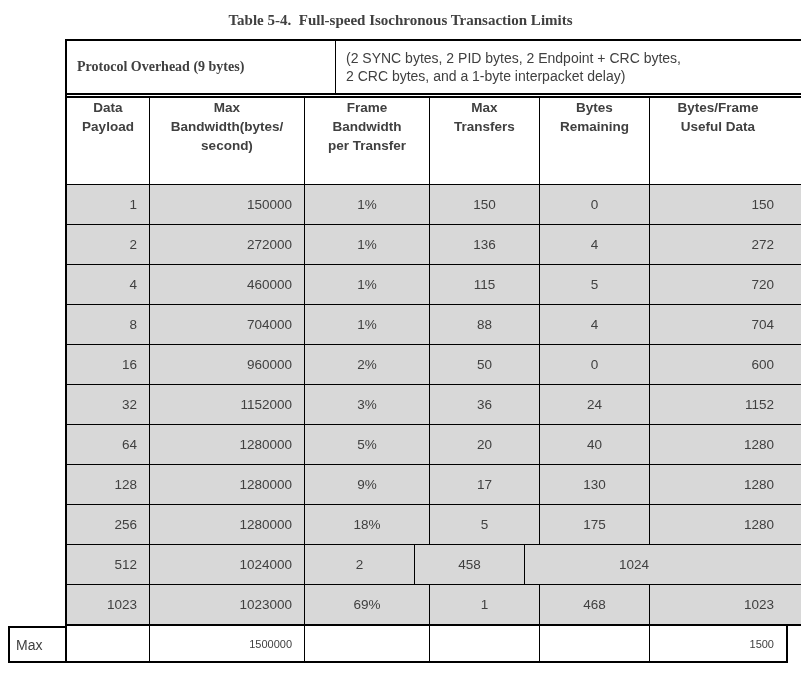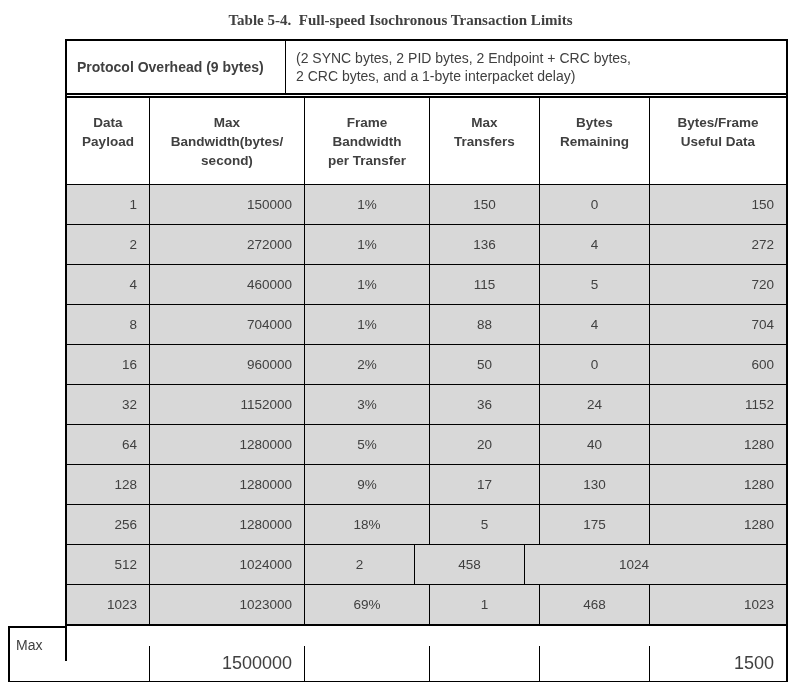--- a/index.html
+++ b/index.html
@@ -34,36 +34,36 @@
   }
   .h1row { display: flex; border-bottom: 5px double var(--border); }
   .h1cell {
     height: 52px;
     display: flex;
     align-items: center;
     font-size: 14px;
     padding: 0 10px;
   }
   .h1cell.left {
-    width: 219px;
+    width: 269px;
     border-right: 1px solid var(--border);
     font-weight: bold;
+    font-family: Liberation Serif, serif;
   }
   .h1cell.desc {
     width: 481px;
     white-space: pre-line;
     line-height: 18px;
   }
   .h2row { display: flex; border-bottom: 1px solid var(--border); }
   .hcell {
     height: 86px;
     display: flex;
     justify-content: center;
     align-items: flex-start;
-    padding-top: 15px;
     font-weight: bold;
     font-size: 13.5px;
     line-height: 19px;
     text-align: center;
     white-space: pre-line;
     border-right: 1px solid var(--border);
   }
   .drow {
     display: flex;
     background: var(--row-bg);
@@ -92,23 +92,22 @@
     border-right: 2px solid var(--border);
     display: flex;
     align-items: center;
     padding-left: 6px;
     font-size: 14px;
   }
   .mcell {
     height: 35px;
     display: flex;
     align-items: center;
-    font-size: 18px;
-    border-right: 1px solid var(--border);
-    margin-top: 20px;
+    font-size: 11px;
+    border-right: 1px solid var(--border);
   }
   .w1 { width: 83px; }
   .w2 { width: 155px; }
   .w3 { width: 125px; }
   .w4 { width: 110px; }
   .w5 { width: 110px; }
   .w6 { width: 136px; border-right: none; }
   .right { justify-content: flex-end; padding-right: 12px; }
   .center { justify-content: center; }
 </style>

